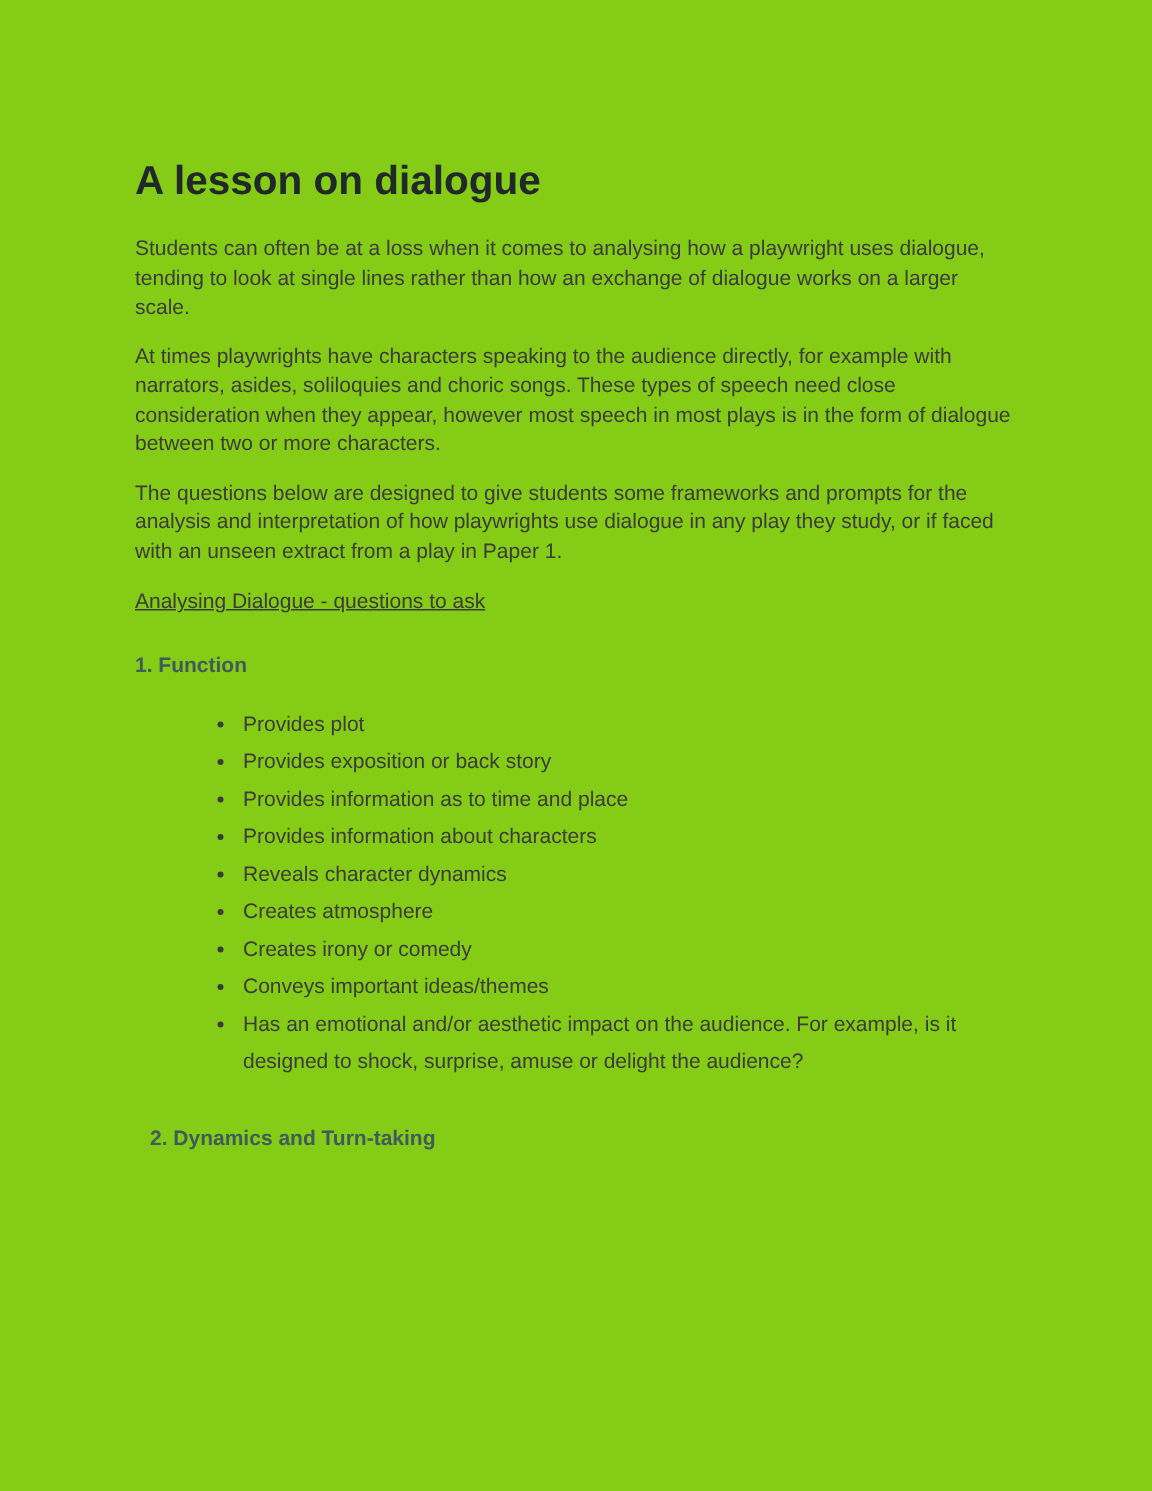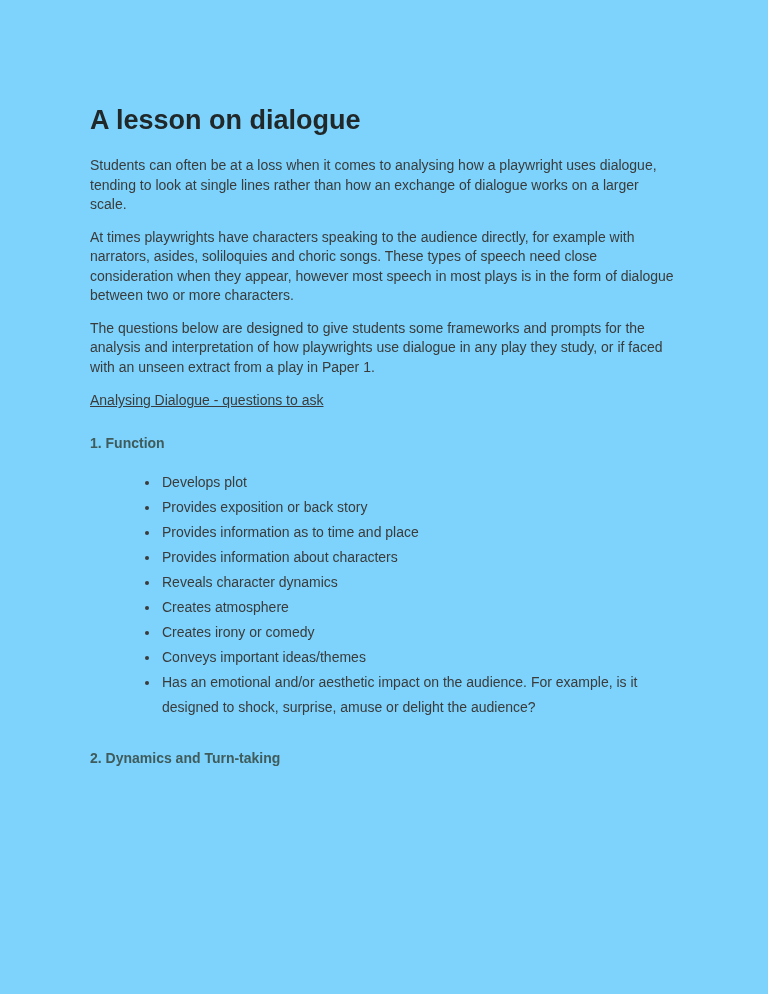--- a/index.html
+++ b/index.html
@@ -12,21 +12,21 @@
     height: 994px;
     font-family: "Liberation Sans", sans-serif;
     color: #3b3b3b;
     overflow: hidden;
   }
   .page {
     box-sizing: border-box;
     width: 768px;
     height: 994px;
     padding: 104px 90px 0 90px;
-    background: #7dd3fc;
+    background: #84cc16;
   }
   .doc-title {
     font-size: 27px;
     font-weight: bold;
     color: #21282a;
     margin: 0 0 20px 0;
     line-height: 1.2;
   }
   .para {
     font-size: 14px;
@@ -43,20 +43,21 @@
   }
   .section-heading {
     font-size: 14px;
     font-weight: bold;
     color: #3f5b5b;
     margin: 23px 0 15px 0;
     line-height: 19.5px;
   }
   .section-heading.dynamics {
     margin-top: 29px;
+    margin-left: 10px;
   }
   ul.bullet-list {
     margin: 17px 0 0 0;
     padding: 0 0 0 70px;
     list-style: disc outside;
   }
   ul.bullet-list li {
     font-size: 14px;
     line-height: 25px;
     margin: 0;
@@ -77,21 +78,21 @@
   <p class="para">At times playwrights have characters speaking to the audience directly, for example with narrators, asides, soliloquies and choric songs. These types of speech need close consideration when they appear, however most speech in most plays is in the form of dialogue between two or more characters.</p>
 
   <p class="para">The questions below are designed to give students some frameworks and prompts for the analysis and interpretation of how playwrights use dialogue in any play they study, or if faced with an unseen extract from a play in Paper 1.</p>
 
   <p class="underlined-subheading">Analysing Dialogue - questions to ask</p>
 
   <h2 class="section-heading">1. Function</h2>
 
 
   <ul class="bullet-list">
-    <li>Develops plot</li>
+    <li>Provides plot</li>
     <li>Provides exposition or back story</li>
     <li>Provides information as to time and place</li>
     <li>Provides information about characters</li>
     <li>Reveals character dynamics</li>
     <li>Creates atmosphere</li>
     <li>Creates irony or comedy</li>
     <li>Conveys important ideas/themes</li>
     <li>Has an emotional and/or aesthetic impact on the audience. For example, is it designed to shock, surprise, amuse or delight the audience?</li>
   </ul>
 

